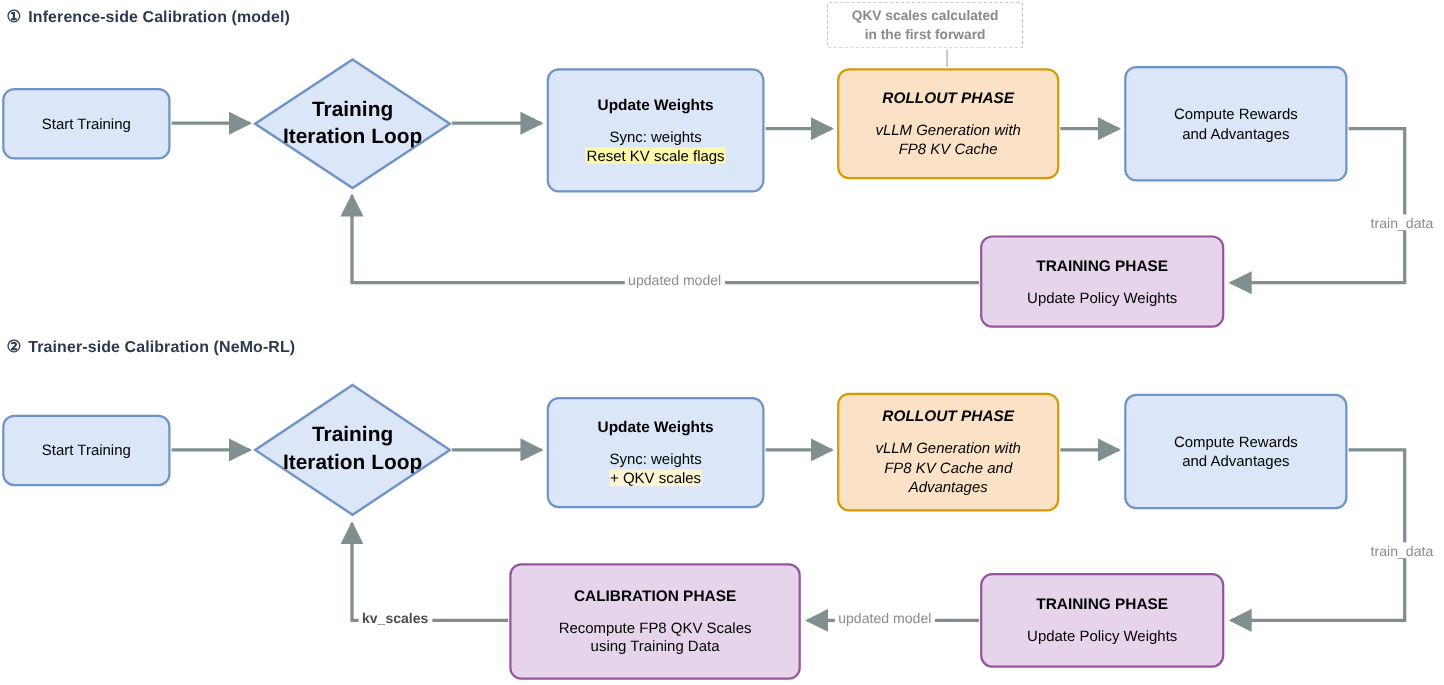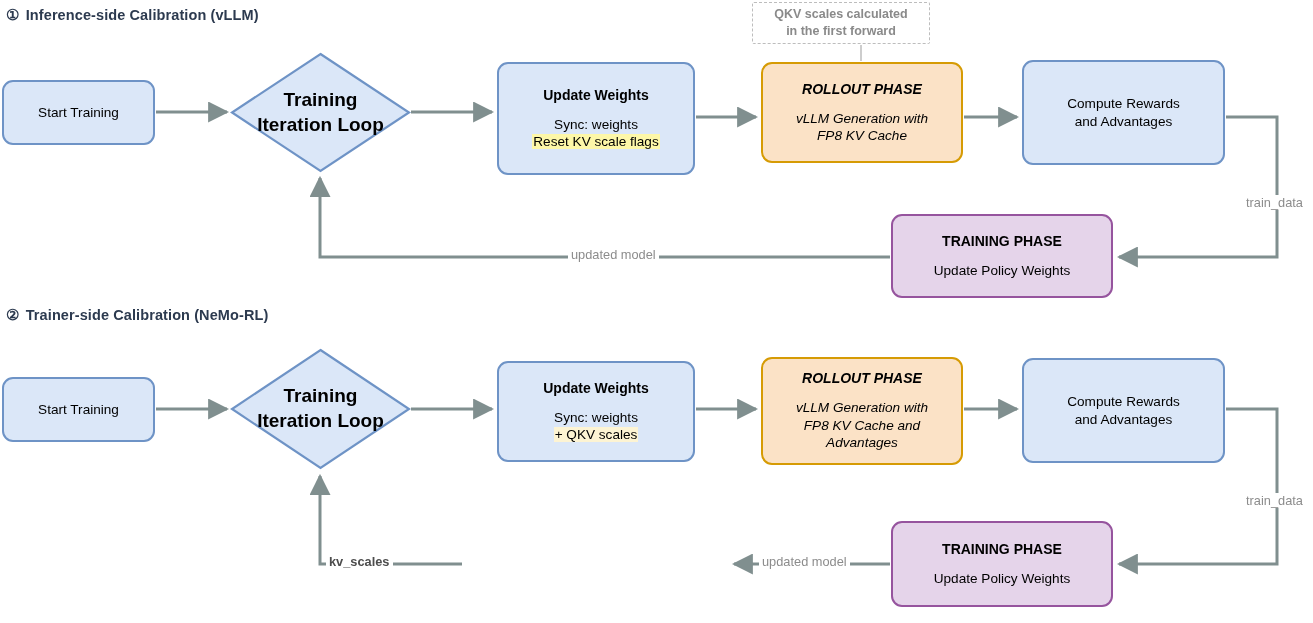--- a/index.html
+++ b/index.html
@@ -174,21 +174,21 @@
       <path d="M 1226 409 L 1277 409 L 1277 564 L 1119 564"></path>
       <path d="M 890 564 L 734 564"></path>
       <path d="M 462 564 L 320 564 L 320 476"></path>
     </g>
 
     <path d="M 861 45 L 861 61" stroke="#bdbdbd" stroke-width="1.5" fill="none"></path>
   </svg>
 
   <div class="section-title" style="left:6px; top:6px;">
     <span class="circled">①</span>
-    <span>Inference-side Calibration (vLLM)</span>
+    <span>Inference-side Calibration (model)</span>
   </div>
 
   <div class="node rbox blue" style="left:2px; top:80px; width:153px; height:65px;">
     <div class="plain">Start Training</div>
   </div>
 
   <div class="diamond" style="left:230px; top:52px; width:181px; height:121px;">
     <svg class="dshape" viewBox="0 0 181 121" preserveAspectRatio="none">
       <polygon points="90.5,2 179,60.5 90.5,119 2,60.5" fill="#dbe7f8" stroke="#6e93c6" stroke-width="2.2"></polygon>
     </svg>
@@ -273,18 +273,24 @@
     <div class="plain">Compute Rewards</div>
     <div class="plain">and Advantages</div>
   </div>
 
   <div class="node rbox purple" style="left:891px; top:521px; width:222px; height:86px;">
     <div class="ttl">TRAINING PHASE</div>
     <div class="gap"></div>
     <div class="sub">Update Policy Weights</div>
   </div>
 
+  <div class="node rbox purple" style="left:463px; top:512px; width:265px; height:106px;">
+    <div class="ttl">CALIBRATION PHASE</div>
+    <div class="gap"></div>
+    <div class="sub">Recompute FP8 QKV Scales</div>
+    <div class="sub">using Training Data</div>
+  </div>
 
   <div class="edge-label" style="left:1243px; top:493px;">train_data</div>
   <div class="edge-label" style="left:759px; top:554px;">updated model</div>
   <div class="edge-label dark" style="left:326px; top:554px;">kv_scales</div>
 
 </div>
 
 </body></html>

